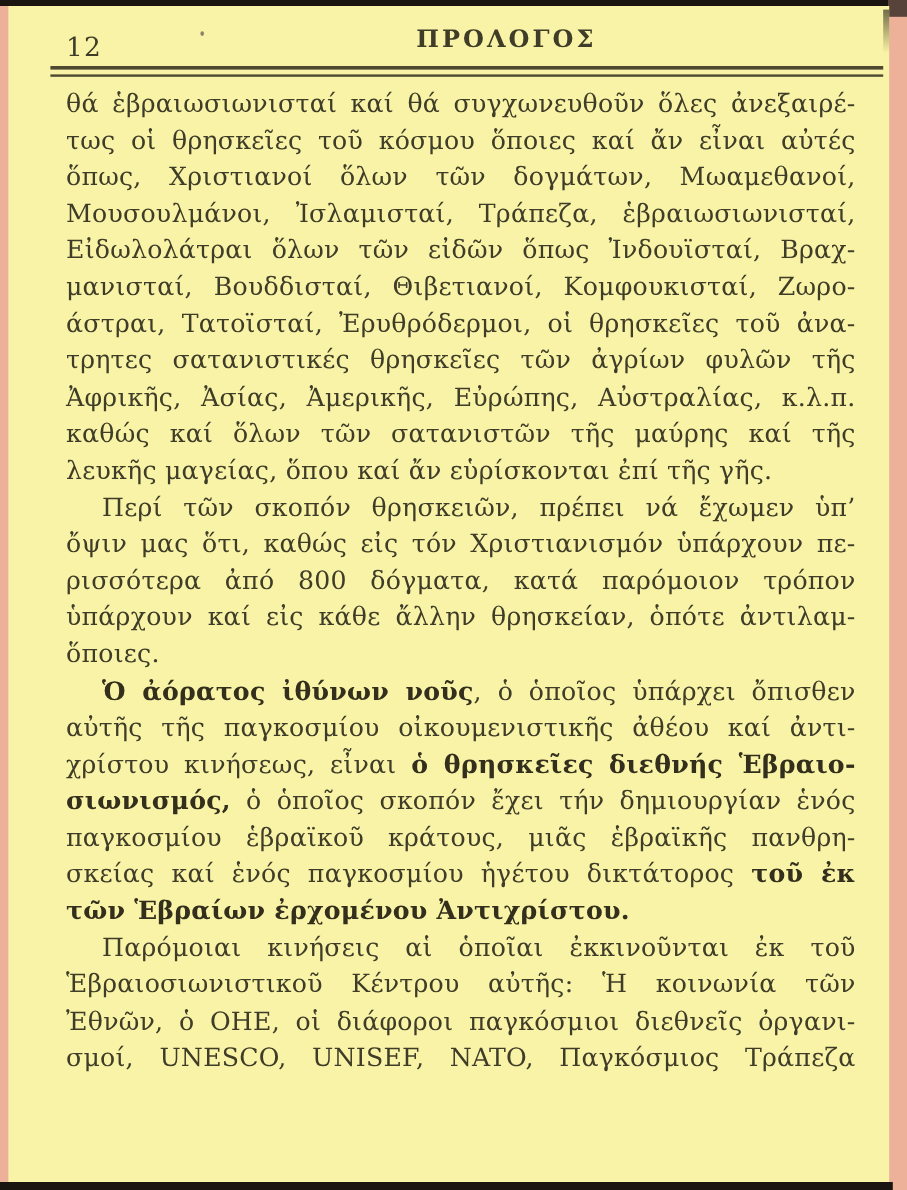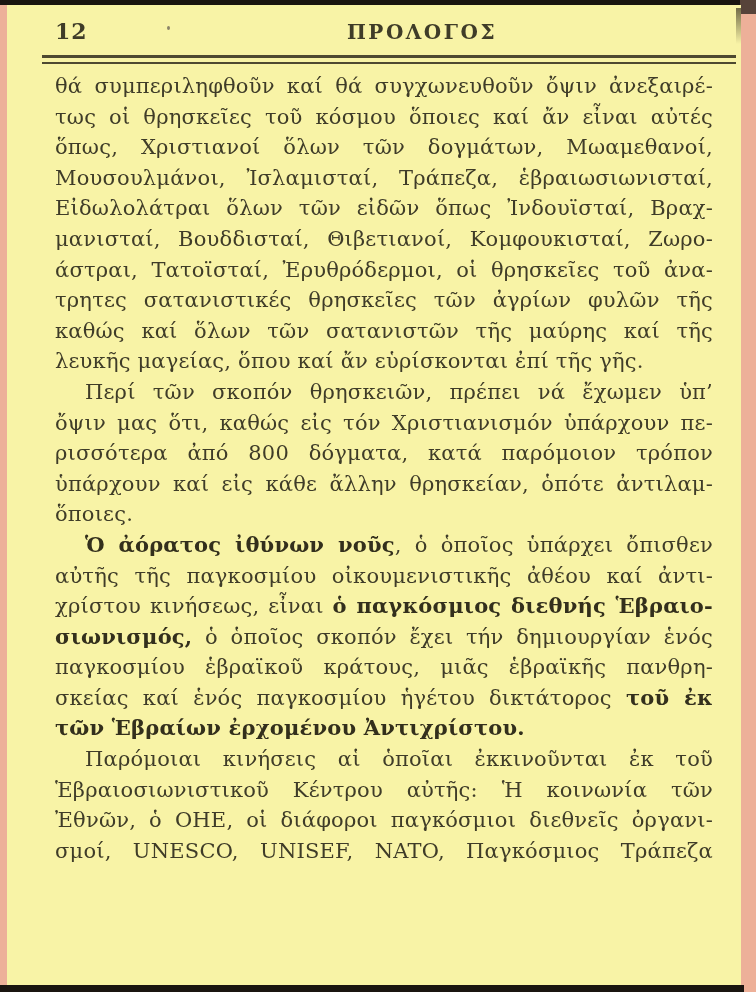--- a/index.html
+++ b/index.html
@@ -26,22 +26,22 @@
     left: 7px; top: 5px;
     width: 734px; height: 980px;
     background: var(--paper, #f8f3a6);
   }
   .edge-shadow {
     position: absolute; top: 3px; right: 0px;
     width: 5px; height: 36px;
     background: linear-gradient(to bottom, rgba(70,62,40,0.75), rgba(70,62,40,0));
   }
   .pagenum {
-    position: absolute; left: 48px; top: 13px;
-    font-size: 22px; font-weight: bold;
+    position: absolute; left: 48px; top: 23px;
+    font-size: 22px; font-weight: normal;
     color: var(--ink, #3f3c28);
     letter-spacing: 1px;
   }
   .header-title {
     position: absolute; left: 0; top: 15px;
     width: 100%;
     text-align: center;
     font-size: 20px; font-weight: bold;
     letter-spacing: 2.5px;
     color: var(--ink, #3f3c28);
@@ -87,38 +87,39 @@
   <div class="bar top"></div>
   <div class="corner-patch"></div>
 
   <div class="paper">
     <div class="pagenum">12</div>
     <div class="speck"></div>
     <div class="header-title">ΠΡΟΛΟΓΟΣ</div>
     <div class="double-rule"></div>
     <div class="edge-shadow"></div>
     <div class="body">
-        <div class="line"><span>θά συμπεριληφθοῦν καί θά συγχωνευθοῦν ὄψιν ἀνεξαιρέ-</span></div>
+        <div class="line"><span>θά ἑβραιωσιωνισταί καί θά συγχωνευθοῦν ὅλες ἀνεξαιρέ-</span></div>
         <div class="line"><span>τως οἱ θρησκεῖες τοῦ κόσμου ὅποιες καί ἄν εἶναι αὐτές</span></div>
         <div class="line"><span>ὅπως, Χριστιανοί ὅλων τῶν δογμάτων, Μωαμεθανοί,</span></div>
         <div class="line"><span>Μουσουλμάνοι, Ἰσλαμισταί, Τράπεζα, ἑβραιωσιωνισταί,</span></div>
         <div class="line"><span>Εἰδωλολάτραι ὅλων τῶν εἰδῶν ὅπως Ἰνδουϊσταί, Βραχ-</span></div>
         <div class="line"><span>μανισταί, Βουδδισταί, Θιβετιανοί, Κομφουκισταί, Ζωρο-</span></div>
         <div class="line"><span>άστραι, Τατοϊσταί, Ἐρυθρόδερμοι, οἱ θρησκεῖες τοῦ ἀνα-</span></div>
         <div class="line"><span>τρητες σατανιστικές θρησκεῖες τῶν ἀγρίων φυλῶν τῆς</span></div>
+        <div class="line"><span>Ἀφρικῆς, Ἀσίας, Ἀμερικῆς, Εὐρώπης, Αὐστραλίας, κ.λ.π.</span></div>
         <div class="line"><span>καθώς καί ὅλων τῶν σατανιστῶν τῆς μαύρης καί τῆς</span></div>
         <div class="line para-end"><span>λευκῆς μαγείας, ὅπου καί ἄν εὑρίσκονται ἐπί τῆς γῆς.</span></div>
         <div class="line indent"><span>Περί τῶν σκοπόν θρησκειῶν, πρέπει νά ἔχωμεν ὑπ’</span></div>
         <div class="line"><span>ὄψιν μας ὅτι, καθώς εἰς τόν Χριστιανισμόν ὑπάρχουν πε-</span></div>
         <div class="line"><span>ρισσότερα ἀπό 800 δόγματα, κατά παρόμοιον τρόπον</span></div>
         <div class="line"><span>ὑπάρχουν καί εἰς κάθε ἄλλην θρησκείαν, ὁπότε ἀντιλαμ-</span></div>
         <div class="line para-end"><span>ὅποιες.</span></div>
         <div class="line indent"><span class="bold">Ὁ ἀόρατος ἰθύνων νοῦς</span><span>, ὁ ὁποῖος ὑπάρχει ὄπισθεν</span></div>
         <div class="line"><span>αὐτῆς τῆς παγκοσμίου οἰκουμενιστικῆς ἀθέου καί ἀντι-</span></div>
-        <div class="line"><span>χρίστου κινήσεως, εἶναι </span><span class="bold">ὁ παγκόσμιος διεθνής Ἑβραιο-</span></div>
+        <div class="line"><span>χρίστου κινήσεως, εἶναι </span><span class="bold">ὁ θρησκεῖες διεθνής Ἑβραιο-</span></div>
         <div class="line"><span class="bold">σιωνισμός,</span><span> ὁ ὁποῖος σκοπόν ἔχει τήν δημιουργίαν ἑνός</span></div>
         <div class="line"><span>παγκοσμίου ἑβραϊκοῦ κράτους, μιᾶς ἑβραϊκῆς πανθρη-</span></div>
         <div class="line"><span>σκείας καί ἑνός παγκοσμίου ἡγέτου δικτάτορος </span><span class="bold">τοῦ ἐκ</span></div>
         <div class="line para-end"><span class="bold">τῶν Ἑβραίων ἐρχομένου Ἀντιχρίστου.</span></div>
         <div class="line indent"><span>Παρόμοιαι κινήσεις αἱ ὁποῖαι ἐκκινοῦνται ἐκ τοῦ</span></div>
         <div class="line"><span>Ἑβραιοσιωνιστικοῦ Κέντρου αὐτῆς: Ἡ κοινωνία τῶν</span></div>
         <div class="line"><span>Ἐθνῶν, ὁ ΟΗΕ, οἱ διάφοροι παγκόσμιοι διεθνεῖς ὀργανι-</span></div>
         <div class="line"><span>σμοί, UNESCO, UNISEF, NATO, Παγκόσμιος Τράπεζα</span></div>
       </div>
   </div>

